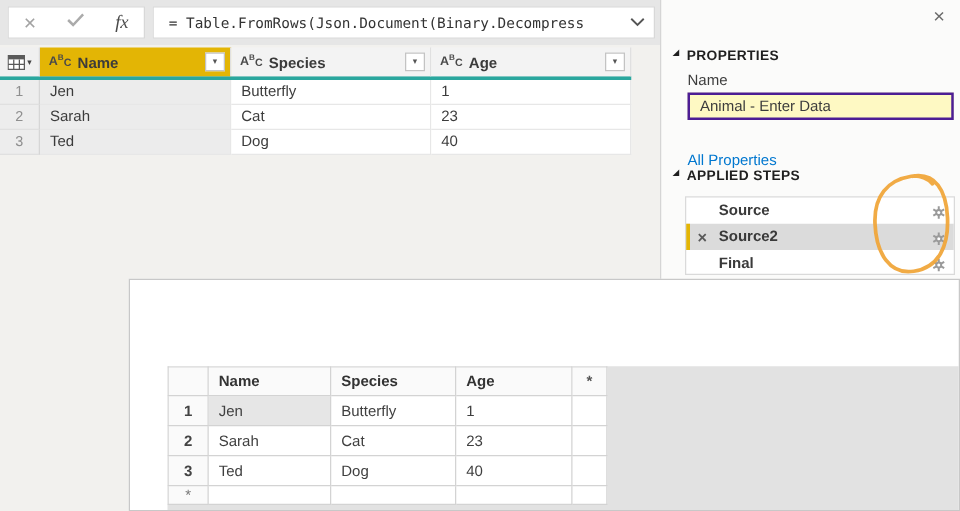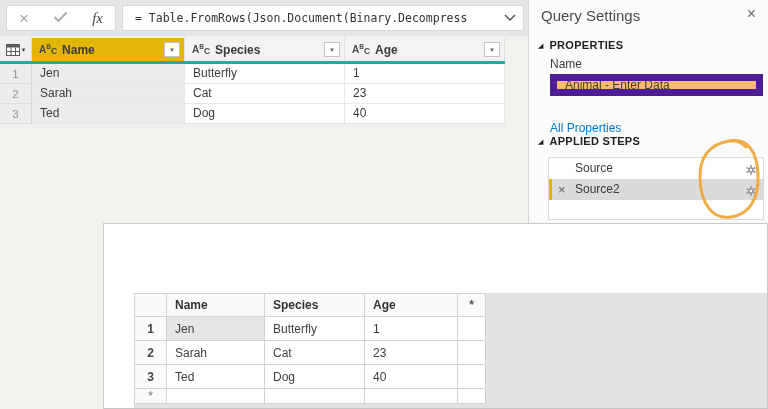--- a/index.html
+++ b/index.html
@@ -67,38 +67,38 @@
   .pq-cell.c1{width:153px;background:#ececec;}
   .pq-cell.c2{width:160px;}
   .pq-cell.c3{width:160px;}
   
   .panel{
     position:absolute;left:528px;top:0;width:240px;height:409px;background:#fbfbfa;
     border-left:1px solid #d5d5d5;box-sizing:border-box;z-index:1;
   }
   .panel-title{position:absolute;left:12px;top:7px;font-size:15px;color:#4b4b4b;}
   .panel-close{position:absolute;right:12px;top:5px;font-size:16px;color:#6a6a6a;cursor:pointer;}
-  .section-hdr{position:absolute;left:9px;display:flex;align-items:flex-end;gap:6px;cursor:pointer;}
+  .section-hdr{position:absolute;left:9px;display:flex;align-items:flex-start;gap:6px;cursor:pointer;}
   .section-hdr .tri{font-size:7px;color:#1f1f1f;position:relative;top:-1px;}
   .section-hdr .lbl{font-size:11px;font-weight:700;color:#1f1f1f;letter-spacing:.3px;}
   .hdr-props{top:39px;}
   .hdr-steps{top:135px;}
   .name-label{position:absolute;left:21px;top:57px;font-size:12px;color:#3d3d3d;}
   .name-input{
     position:absolute;left:21px;top:74px;width:213px;height:22px;box-sizing:border-box;
-    border:7px solid #4c1d95;background:#fdba74;font-family:inherit;font-size:12px;color:#3d3d3d;
+    border:2px solid #4c1d95;background:#fef9c3;font-family:inherit;font-size:12px;color:#3d3d3d;
     padding:0 0 0 8px;outline:none;
   }
   .all-props{position:absolute;left:21px;top:105px;font-size:12px;color:#0077CF;cursor:pointer;margin-top:16px;}
   .steps-box{
     position:absolute;left:19px;top:157px;width:216px;height:63px;background:#fff;
     border:1px solid #dadada;box-sizing:border-box;
   }
   .step-row{position:relative;height:21px;line-height:21px;font-size:12px;color:#3a3a3a;
-    padding-left:26px;box-sizing:border-box;cursor:pointer;}
+    padding-left:26px;box-sizing:border-box;cursor:pointer;font-weight:bold;}
   .step-row.selected{background:#DBDBDB;}
   .step-row.selected::before{
     content:"";position:absolute;left:0;top:0;bottom:0;width:3px;background:#E3B505;
   }
   .step-del{position:absolute;left:9px;top:0;font-size:13px;color:#5a5a5a;line-height:21px;cursor:pointer;}
   .step-gear{position:absolute;right:6px;top:4px;cursor:pointer;}
   
   .annot{position:absolute;left:695px;top:137px;z-index:3;pointer-events:none;}
   
   .dialog{
@@ -210,21 +210,20 @@
     </div>
     <div class="pq-row">
       <div class="pq-rownum">3</div>
       <div class="pq-cell c1">Ted</div>
       <div class="pq-cell c2">Dog</div>
       <div class="pq-cell c3">40</div>
     </div>
   </div>
 
   <div class="panel">
-    <div class="panel-title">Query Settings</div>
     <div class="panel-close">×</div>
 
     <div class="section-hdr hdr-props">
       <span class="tri">◢</span>
       <span class="lbl">PROPERTIES</span>
     </div>
     <div class="name-label">Name</div>
     <input class="name-input" value="Animal - Enter Data" style="">
     <div class="all-props">All Properties</div>
 
@@ -256,20 +255,34 @@
               <g stroke="#9a9a9a" stroke-width="3.2">
                 <line x1="12" y1="2" x2="12" y2="22"></line>
                 <line x1="3.3" y1="7" x2="20.7" y2="17"></line>
                 <line x1="3.3" y1="17" x2="20.7" y2="7"></line>
               </g>
               <circle cx="12" cy="12" r="5.5" fill="#9a9a9a"></circle>
               <circle cx="12" cy="12" r="2.4" fill="#fff"></circle>
             </svg>
         </span>
       </div>
+      <div class="step-row">
+        <span>Final</span>
+        <span class="step-gear">
+          <svg width="12" height="12" viewBox="0 0 24 24">
+              <g stroke="#9a9a9a" stroke-width="3.2">
+                <line x1="12" y1="2" x2="12" y2="22"></line>
+                <line x1="3.3" y1="7" x2="20.7" y2="17"></line>
+                <line x1="3.3" y1="17" x2="20.7" y2="7"></line>
+              </g>
+              <circle cx="12" cy="12" r="5.5" fill="#9a9a9a"></circle>
+              <circle cx="12" cy="12" r="2.4" fill="#fff"></circle>
+            </svg>
+        </span>
+      </div>
     </div>
   </div>
 
   <div class="annot">
     <svg width="70" height="84" viewBox="0 0 70 84">
       <path d="M35 4 C53 1 62 15 63 37 C64 60 56 77 36 80 C17 83 6 66 5 42 C4 20 15 7 34 4 C41 3 48 6 51 10" fill="none" stroke="#F0A63B" stroke-width="3" stroke-linecap="round" opacity="0.95"></path>
     </svg>
   </div>
 
   <div class="dialog">

